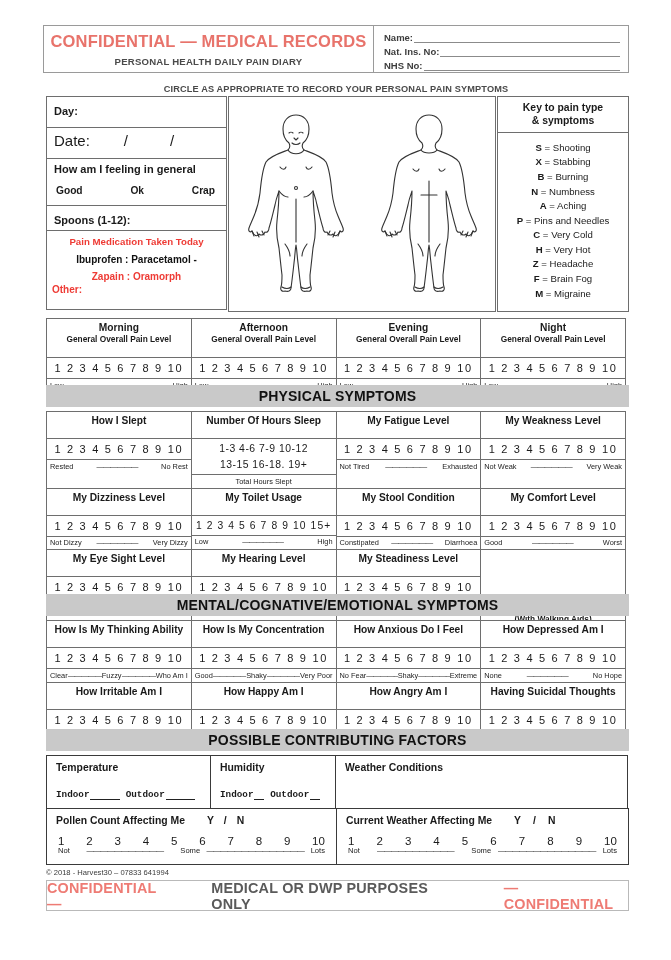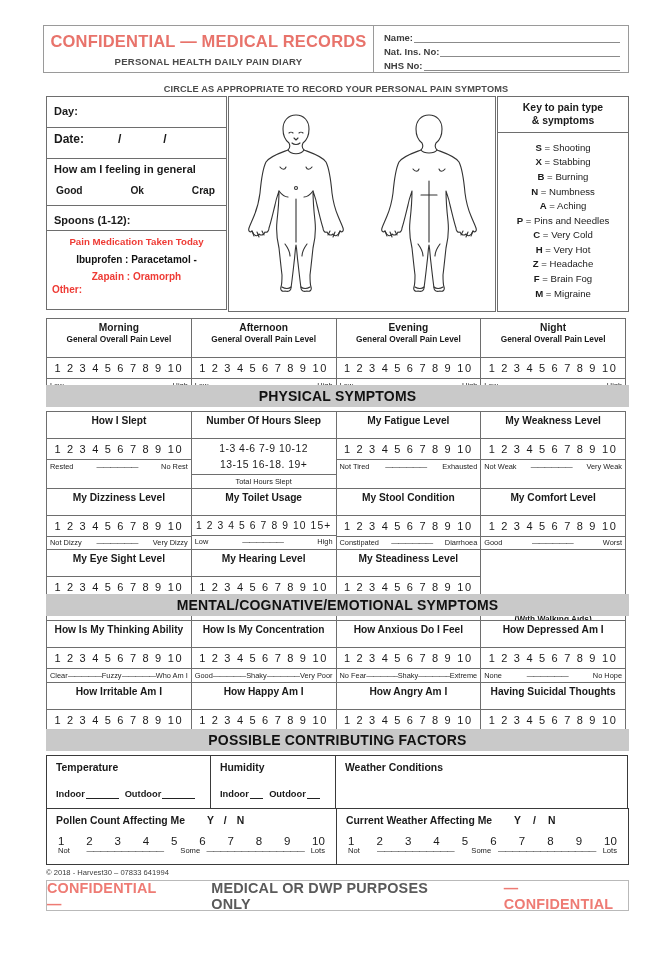--- a/index.html
+++ b/index.html
@@ -34,21 +34,21 @@
   .tb-mid{width:268px;margin-left:1px;border:1px solid #6e6e6e;box-sizing:border-box;position:relative;background:#fff;}
   .tb-right{width:132px;margin-left:1px;border:1px solid #6e6e6e;box-sizing:border-box;background:#fff;display:flex;flex-direction:column;}
 
   .lcell{border:1px solid #6e6e6e;box-sizing:border-box;background:#fff;margin-bottom:-1px;padding:4px 7px;}
   .lcell.day{height:32px;}
   .lcell.date{height:32px;}
   .lcell.feel{height:48px;}
   .lcell.spoons{height:26px;}
   .lcell.meds{height:80px;padding:4px 5px;}
   .lbl-b{font-size:11px;font-weight:bold;}
-  .date-row{display:flex;align-items:baseline;font-size:12px;font-weight:bold;}
+  .date-row{display:flex;align-items:baseline;font-size:15px;font-weight:normal;}
   .date-row .s1{margin-left:34px;}
   .date-row .s2{margin-left:42px;}
   .feel-opts{display:flex;justify-content:space-between;font-size:10.2px;font-weight:bold;margin-top:10px;padding:0 4px 0 2px;}
   .med-title{color:#ee3b35;font-weight:bold;font-size:9.7px;text-align:center;margin-top:1px;}
   .med-l1{font-weight:bold;font-size:10px;text-align:center;margin-top:7px;color:#111;}
   .med-l2{font-weight:bold;font-size:10px;text-align:center;margin-top:6px;color:#ee3b35;}
   .med-l3{font-weight:bold;font-size:10px;color:#ee3b35;margin-top:2px;}
 
   .key-head{border-bottom:1px solid #6e6e6e;padding:4px 2px 5px;text-align:center;
             font-weight:bold;font-size:10.4px;line-height:1.25;}
@@ -73,21 +73,21 @@
 
   
   .banner{position:absolute;left:46px;width:583px;height:22px;background:#c9c9c9;
           display:flex;align-items:center;justify-content:center;
           font-weight:bold;font-size:14px;letter-spacing:.2px;color:#111;}
 
   
   .cf{position:absolute;left:46px;width:583px;display:flex;flex-wrap:wrap;}
   .cf-cell{border:1px solid #3a3a3a;box-sizing:border-box;margin-right:-1px;margin-bottom:-1px;background:#fff;padding:6px 9px 5px;}
   .cf-h{font-weight:bold;font-size:10.4px;}
-  .cf-inline{display:flex;align-items:flex-end;font-size:9.3px;font-weight:bold;margin-top:16px;}
+  .cf-inline{display:flex;align-items:flex-end;font-size:9.3px;font-weight:bold;margin-top:16px;font-family:Liberation Mono, monospace;}
   .cf-inline .u{border-bottom:1px solid #222;width:38px;height:9px;margin:0 6px 0 1px;}
   .cf-weather{display:flex;justify-content:space-between;font-weight:bold;font-size:10.2px;margin-top:20px;padding-right:4px;}
   .cf-yn{display:flex;align-items:center;font-weight:bold;font-size:10.4px;}
   .cf-yn .sp{display:inline-block;width:22px;}
   .cf-scale{display:flex;justify-content:space-between;font-size:11.5px;margin-top:9px;padding:0 2px;}
   .cf-foot{display:flex;align-items:center;font-size:7.6px;margin-top:-1px;padding:0 2px;}
   .cf-foot .d{flex:1;text-align:center;letter-spacing:-.6px;overflow:hidden;white-space:nowrap;}
 
   
   .copy{position:absolute;left:46px;font-size:7.6px;color:#3a3a3a;}

